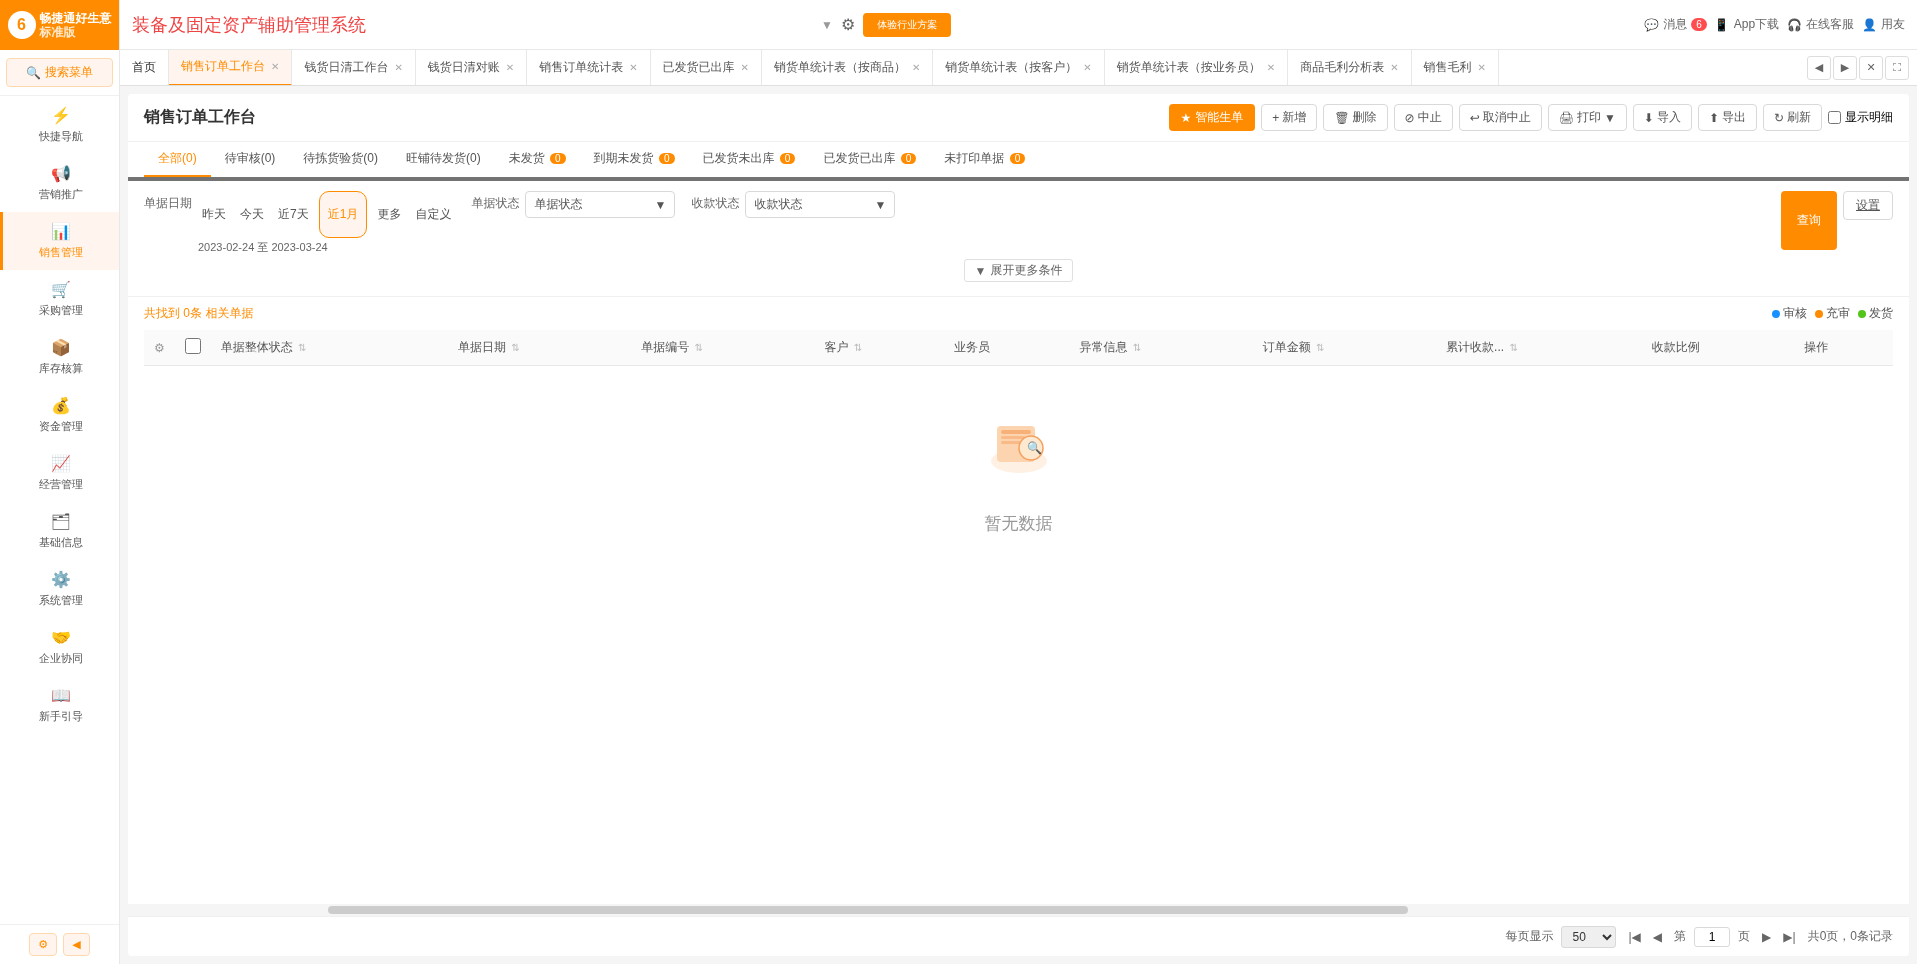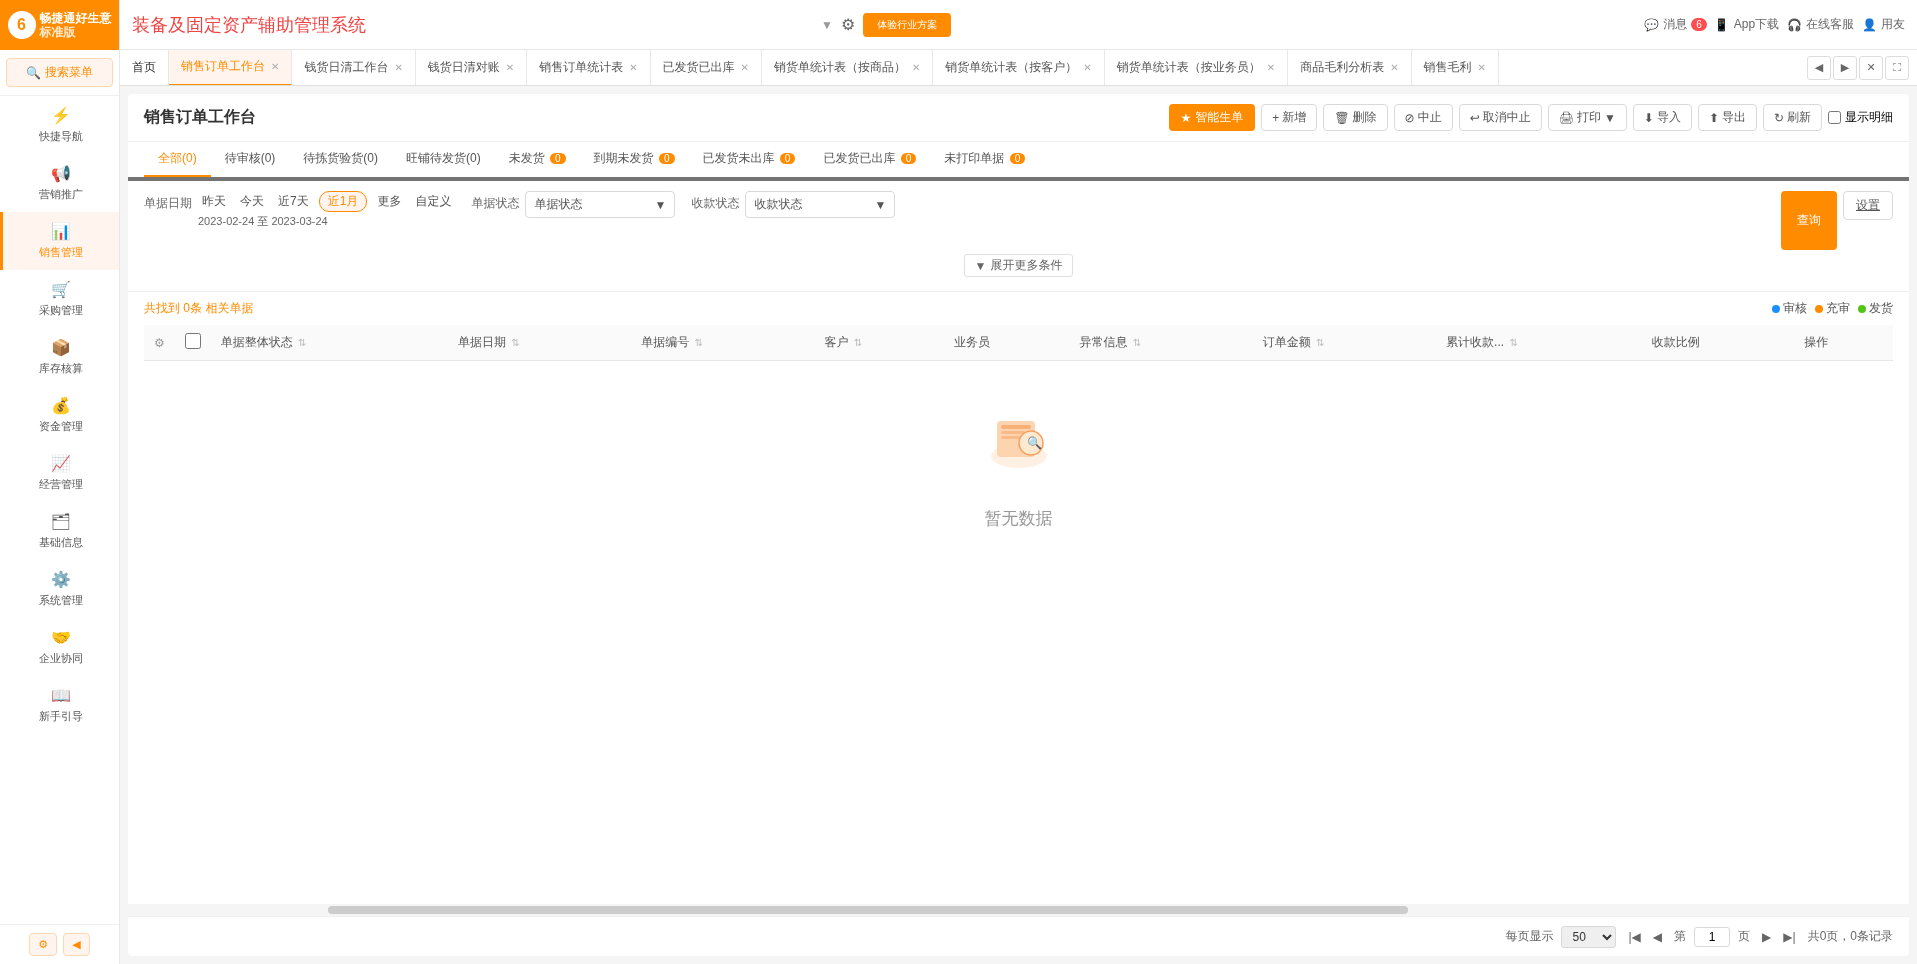--- a/index.html
+++ b/index.html
@@ -350,21 +350,21 @@
 
       <div class="filter-area">
         <div class="filter-row">
           <div class="filter-item">
             <span class="filter-label">单据日期</span>
             <div class="filter-date-options">
               <div class="filter-date-btns">
                 <span class="date-btn">昨天</span>
                 <span class="date-btn">今天</span>
                 <span class="date-btn">近7天</span>
-                <span class="date-btn active" style="background:#fff5ee;color:#ff8c00;border:1px solid #ff8c00;border-radius:10px;padding:1px 8px;">近1月</span>
+                <span class="date-btn active" style="background:#fff5ee;color:#ff8c00;border:1px solid #ff8c00;border-radius:10px;padding:14px 8px;">近1月</span>
                 <span class="date-btn">更多</span>
                 <span class="date-btn">自定义</span>
               </div>
               <div class="date-range">2023-02-24 至 2023-03-24</div>
             </div>
           </div>
 
           <div class="filter-item">
             <span class="filter-label">单据状态</span>
             <div class="filter-select">

